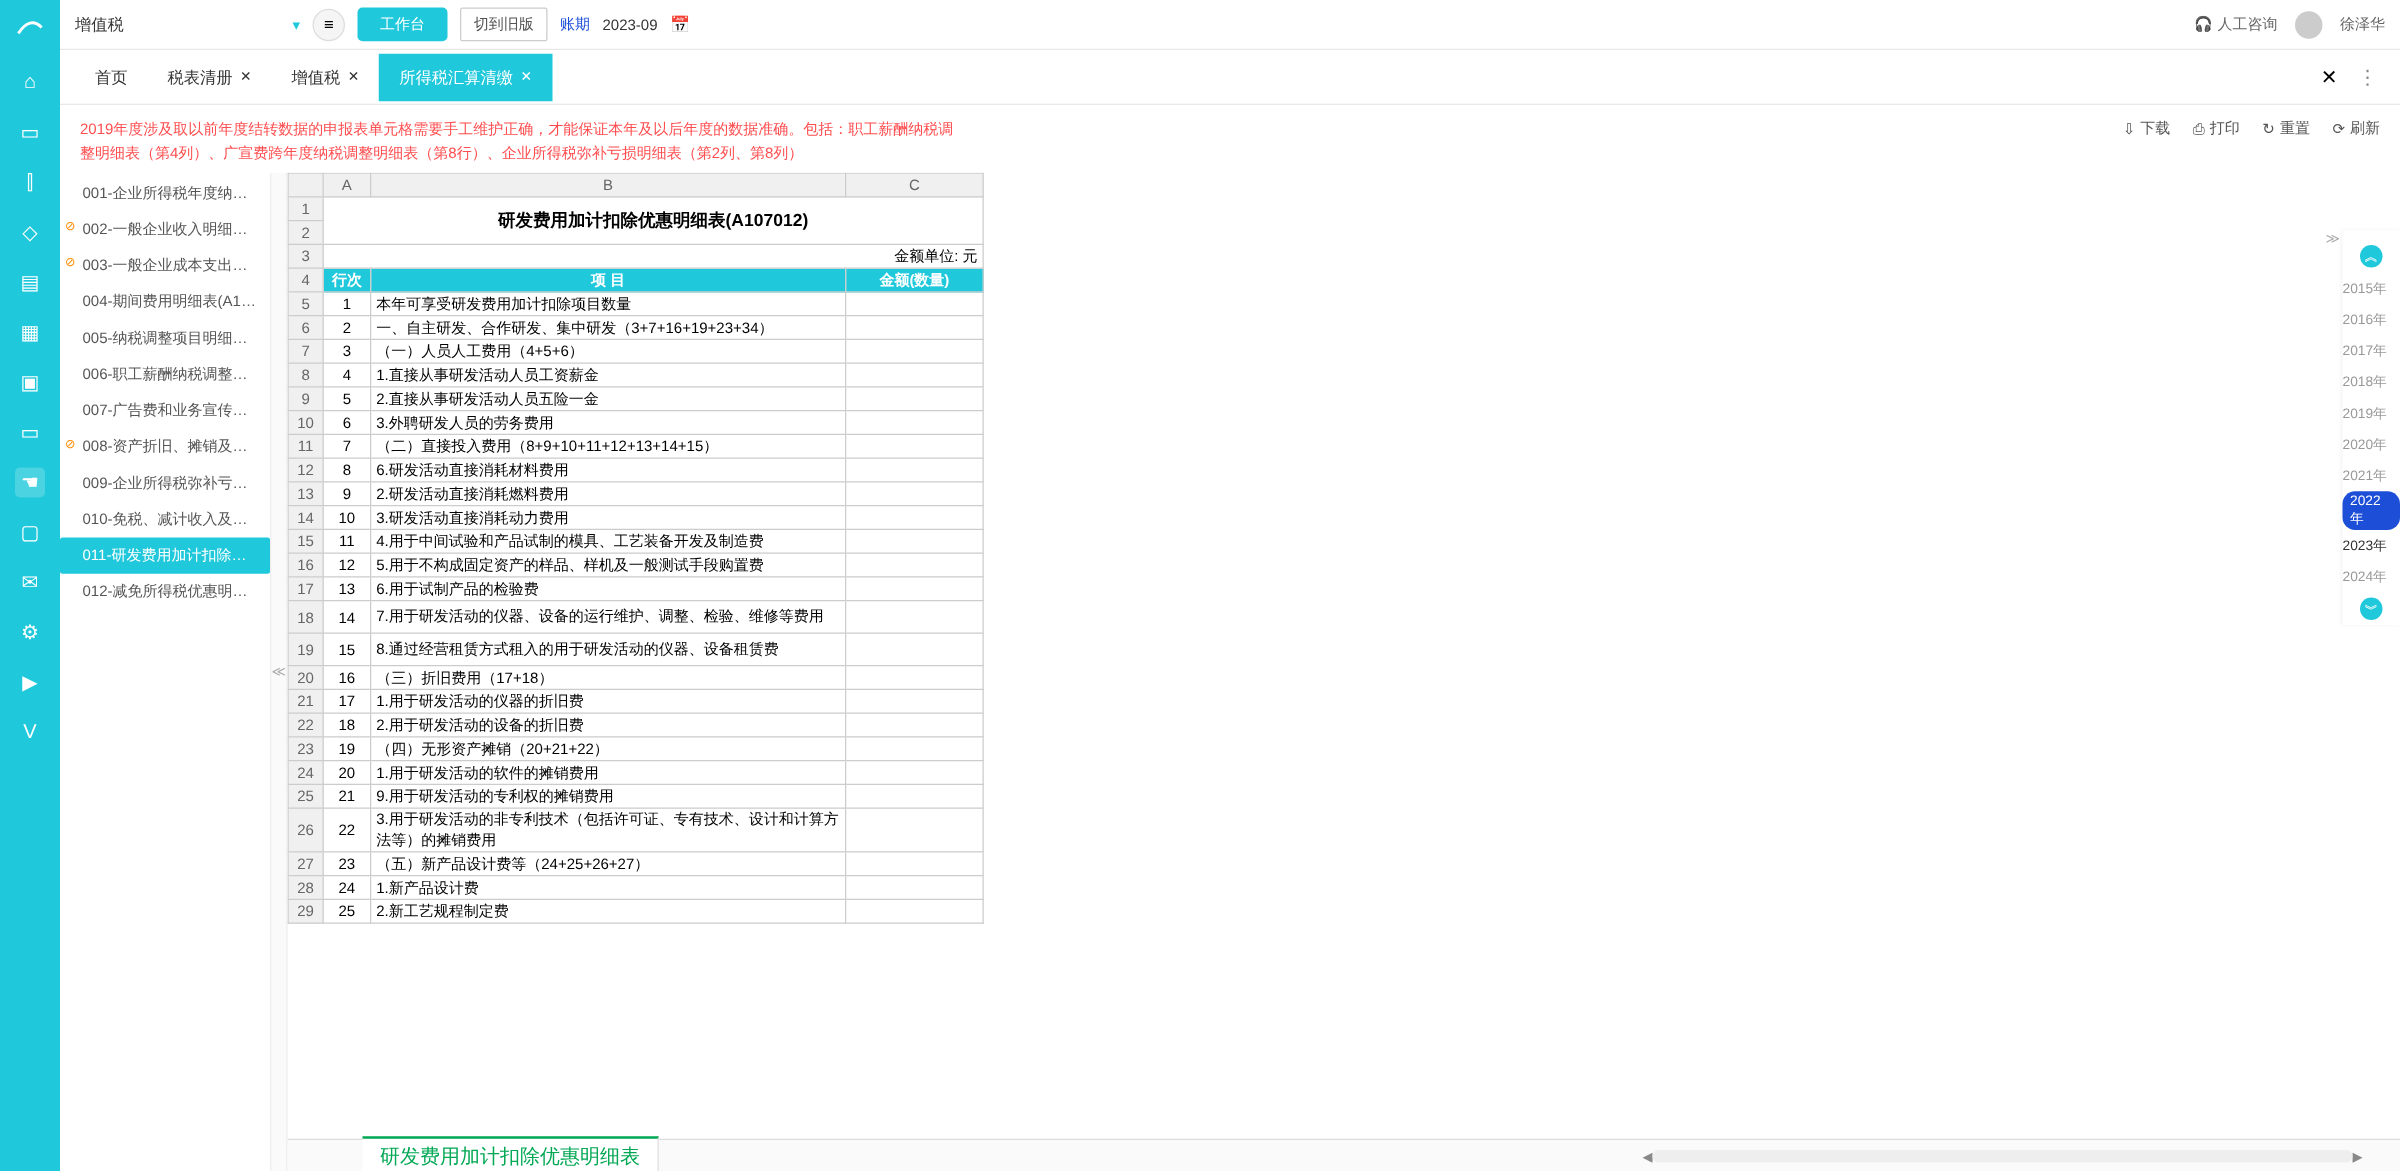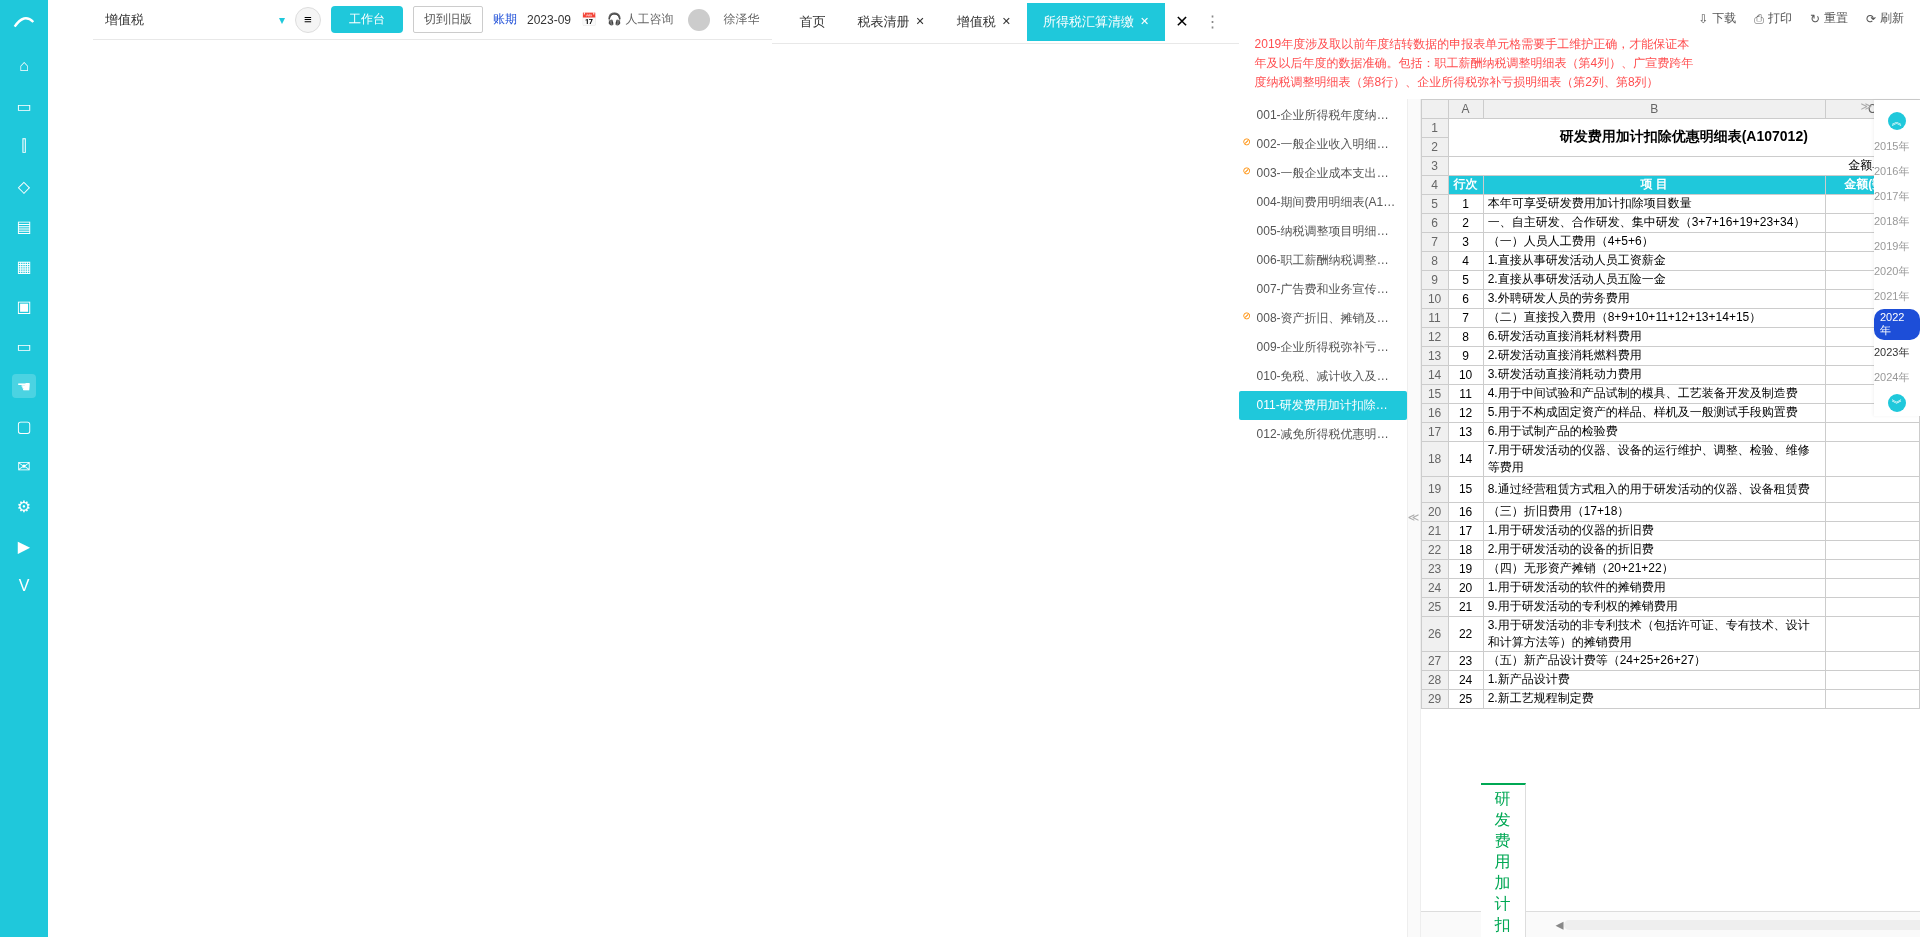--- a/index.html
+++ b/index.html
@@ -2,40 +2,40 @@
 <html><head>
 <meta charset="utf-8">
 <style>
 * { margin: 0; padding: 0; box-sizing: border-box; font-family: "Microsoft YaHei", sans-serif; }
 body { background: #f5f7fa; overflow: hidden; }
 .app { display: flex; height: 100vh; }
 .sidebar-left { width: 48px; background: #1fc8db; display: flex; flex-direction: column; align-items: center; padding-top: 8px; gap: 4px; }
 .sidebar-left .logo { width: 28px; height: 28px; margin-bottom: 8px; }
 .sidebar-left .nav-icon { width: 24px; height: 24px; display: flex; align-items: center; justify-content: center; color: white; cursor: pointer; margin: 6px 0; font-size: 16px; }
 .sidebar-left .nav-icon.active { background: rgba(255,255,255,0.2); border-radius: 4px; }
-.main-area { flex: 1; display: flex; flex-direction: row; background: white; padding-left: 45px; }
+.main-area { flex: 1; display: flex; flex-direction: column; background: white; }
 .topbar { height: 40px; display: flex; align-items: center; padding: 0 12px; border-bottom: 1px solid #e8e8e8; gap: 10px; }
 .dropdown { display: flex; align-items: center; gap: 6px; min-width: 180px; cursor: pointer; font-size: 13px; color: #333; }
 .dropdown .chevron { color: #1fc8db; font-size: 12px; }
 .topbar-btn-round { width: 26px; height: 26px; border-radius: 50%; border: 1px solid #ddd; background: #f5f5f5; display: flex; align-items: center; justify-content: center; cursor: pointer; }
 .topbar-btn-primary { background: #1fc8db; color: white; border: none; padding: 5px 18px; border-radius: 4px; font-size: 12px; cursor: pointer; }
 .topbar-btn-outline { border: 1px solid #ccc; background: white; padding: 4px 10px; border-radius: 2px; font-size: 12px; cursor: pointer; color: #555; }
 .period-label { font-size: 12px; color: #1d4ed8; }
 .period-value { font-size: 12px; color: #333; }
 .cal-icon { color: #1fc8db; font-size: 13px; }
 .topbar-right { margin-left: auto; display: flex; align-items: center; gap: 14px; font-size: 12px; color: #666; }
 .avatar { width: 22px; height: 22px; border-radius: 50%; background: #ccc; }
 .tabbar { height: 44px; display: flex; align-items: center; padding: 0 12px; border-bottom: 1px solid #e8e8e8; gap: 2px; }
 .tab { padding: 10px 16px; font-size: 13px; color: #333; cursor: pointer; display: flex; align-items: center; gap: 6px; }
 .tab.active { background: #1fc8db; color: white; }
 .tab .close { font-size: 11px; cursor: pointer; }
 .tabbar .close-all { margin-left: auto; font-size: 16px; cursor: pointer; padding: 0 8px; }
 .content-wrap { flex: 1; display: flex; flex-direction: column; overflow: hidden; position: relative; }
 .warn-bar { display: flex; padding: 10px 16px 6px; align-items: flex-start; }
-.warn-text { color: #ff4d4f; font-size: 12px; line-height: 1.6; flex: 1; max-width: 700px; margin-top: 25px; }
+.warn-text { color: #ff4d4f; font-size: 12px; line-height: 1.6; flex: 1; max-width: 700px; }
 .action-bar { display: flex; gap: 18px; font-size: 12px; color: #555; margin-left: auto; align-items: center; }
 .action-btn { display: flex; align-items: center; gap: 4px; cursor: pointer; }
 .body-row { flex: 1; display: flex; overflow: hidden; }
 .list-panel { width: 168px; overflow-y: auto; border-right: 0; font-size: 12px; padding-top: 2px; }
 .list-item { padding: 6px 8px 6px 18px; color: #555; cursor: pointer; white-space: nowrap; overflow: hidden; text-overflow: ellipsis; position: relative; }
 .list-item.warn::before { content: "⊘"; color: #ff8c00; position: absolute; left: 4px; font-size: 10px; }
 .list-item.active { background: #1fc8db; color: white; border-radius: 2px; }
 .collapse-handle { width: 14px; display: flex; align-items: center; justify-content: center; cursor: pointer; color: #aaa; font-size: 11px; background: #fafafa; border-left: 1px solid #eee; border-right: 1px solid #eee; }
 .sheet-wrap { flex: 1; display: flex; flex-direction: column; overflow: hidden; }
 .sheet-scroll { flex: 1; overflow: auto; }

